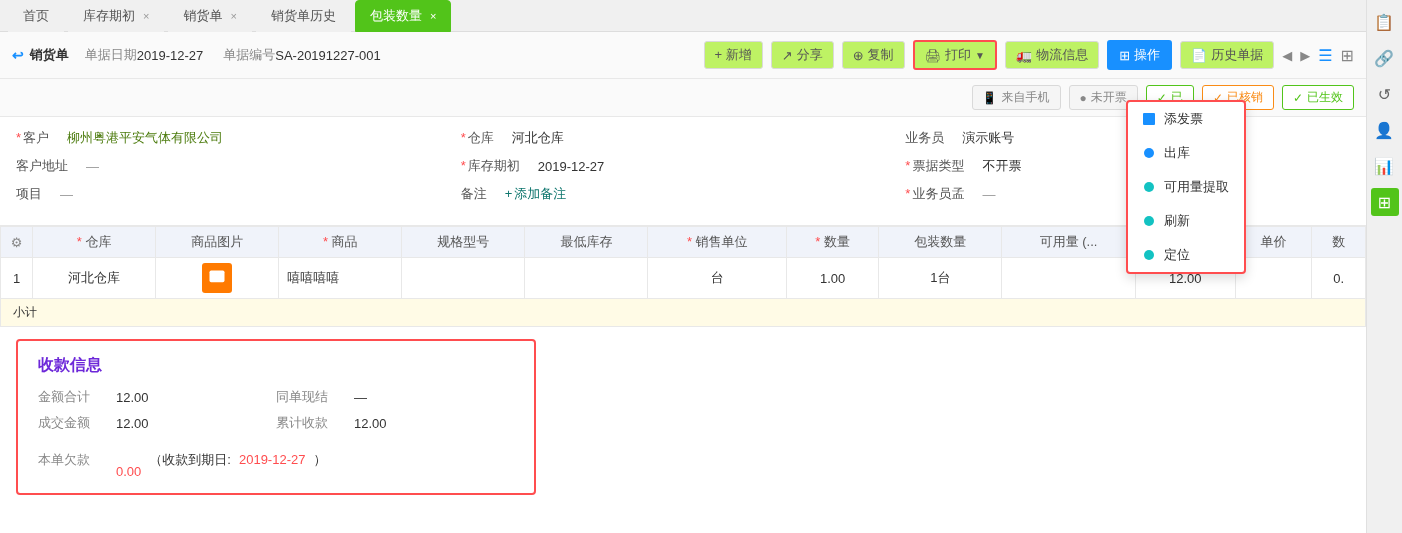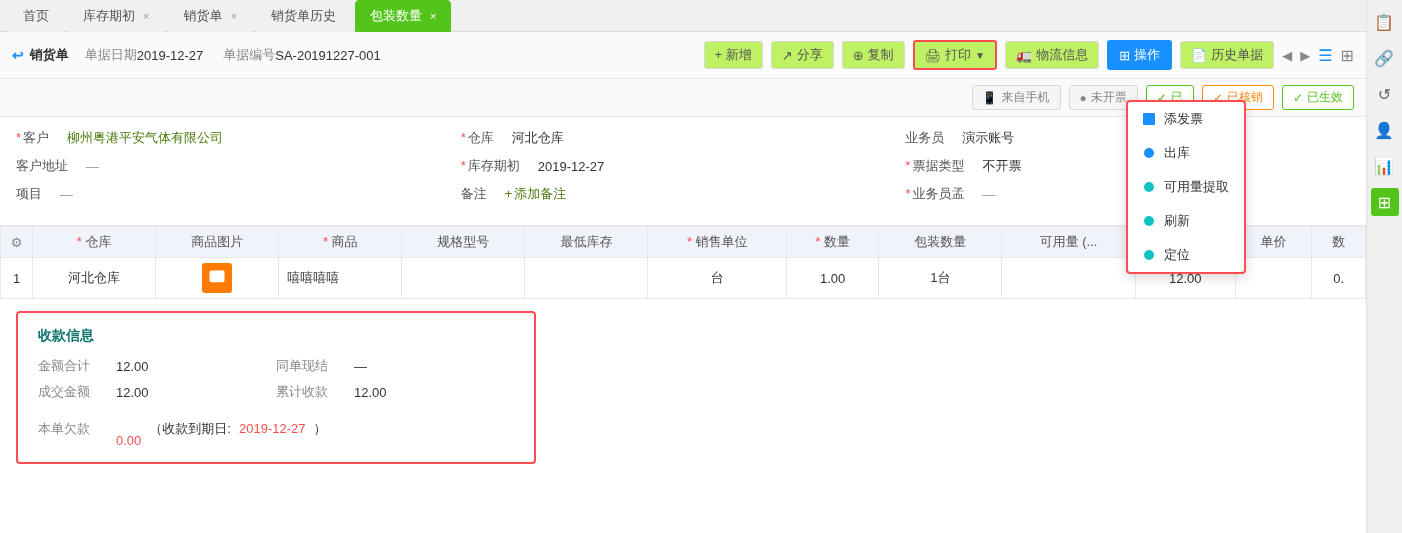--- a/index.html
+++ b/index.html
@@ -45,21 +45,21 @@
 
     
     .form-area { padding: 12px 16px; border-bottom: 1px solid #e8e8e8; }
     .form-row { display: flex; align-items: center; margin-bottom: 10px; gap: 0; }
     .form-group { display: flex; align-items: center; gap: 18px; flex: 1; min-width: 0; }
     .form-label { color: #555; white-space: nowrap; font-size: 13px; }
     .form-label.required::before { content: '*'; color: #ff4d4f; margin-right: 2px; }
     .form-value { color: #333; font-size: 13px; }
     .form-value.link { color: #4d7c0f; cursor: pointer; }
     .form-value.muted { color: #999; }
-    .add-note { color: #4d7c0f; cursor: pointer; font-size: 13px; }
+    .add-note { color: #0f766e; cursor: pointer; font-size: 13px; }
     .add-note::before { content: '+'; margin-right: 2px; }
 
     
     .table-wrap { overflow-x: auto; }
     .doc-table { width: 100%; border-collapse: collapse; font-size: 13px; }
     .doc-table th {
       background: #f0f3fa; border: 1px solid #e8e8e8; padding: 6px 8px;
       text-align: center; color: #555; font-weight: normal; white-space: nowrap;
     }
     .doc-table td {
@@ -74,21 +74,21 @@
     
     .product-img { width: 30px; height: 30px; background: #ff7a00; border-radius: 3px; display: inline-flex; align-items: center; justify-content: center; }
     .product-img svg { width: 20px; height: 20px; fill: #fff; }
 
     
     .footer-info { display: flex; padding: 12px 16px; }
     .info-box {
       border: 2px solid #ff4d4f; border-radius: 4px; padding: 14px 20px;
       min-width: 520px; max-width: 540px; background: #fff;
     }
-    .info-box-title { font-weight: bold; font-size: 14px; margin-bottom: 12px; color: #0f766e; }
+    .info-box-title { font-weight: bold; font-size: 16px; margin-bottom: 12px; color: #6d28d9; }
     .info-grid { display: grid; grid-template-columns: 1fr 1fr; gap: 8px 0; }
     .info-row { display: flex; align-items: center; gap: 8px; }
     .info-label { color: #888; font-size: 13px; white-space: nowrap; min-width: 70px; }
     .info-val { color: #333; font-size: 13px; }
     .info-val.red { color: #ff4d4f; margin-top: 24px; }
     .info-val.date { color: #ff4d4f; }
 
     
     .right-sidebar {
       position: absolute; right: 0; top: 0; bottom: 0; width: 36px;
@@ -303,20 +303,23 @@
             <td></td>
             <td></td>
             <td>台</td>
             <td>1.00</td>
             <td>1台</td>
             <td></td>
             <td>12.00</td>
             <td></td>
             <td>0.</td>
           </tr>
+          <tr class="subtotal">
+            <td colspan="13" style="text-align:left; padding-left:12px;">小计</td>
+          </tr>
         </tbody>
       </table>
     </div>
 
     <div class="footer-info">
       <div class="info-box">
         <div class="info-box-title">收款信息</div>
         <div class="info-grid">
           <div class="info-row">
             <span class="info-label">金额合计</span>

